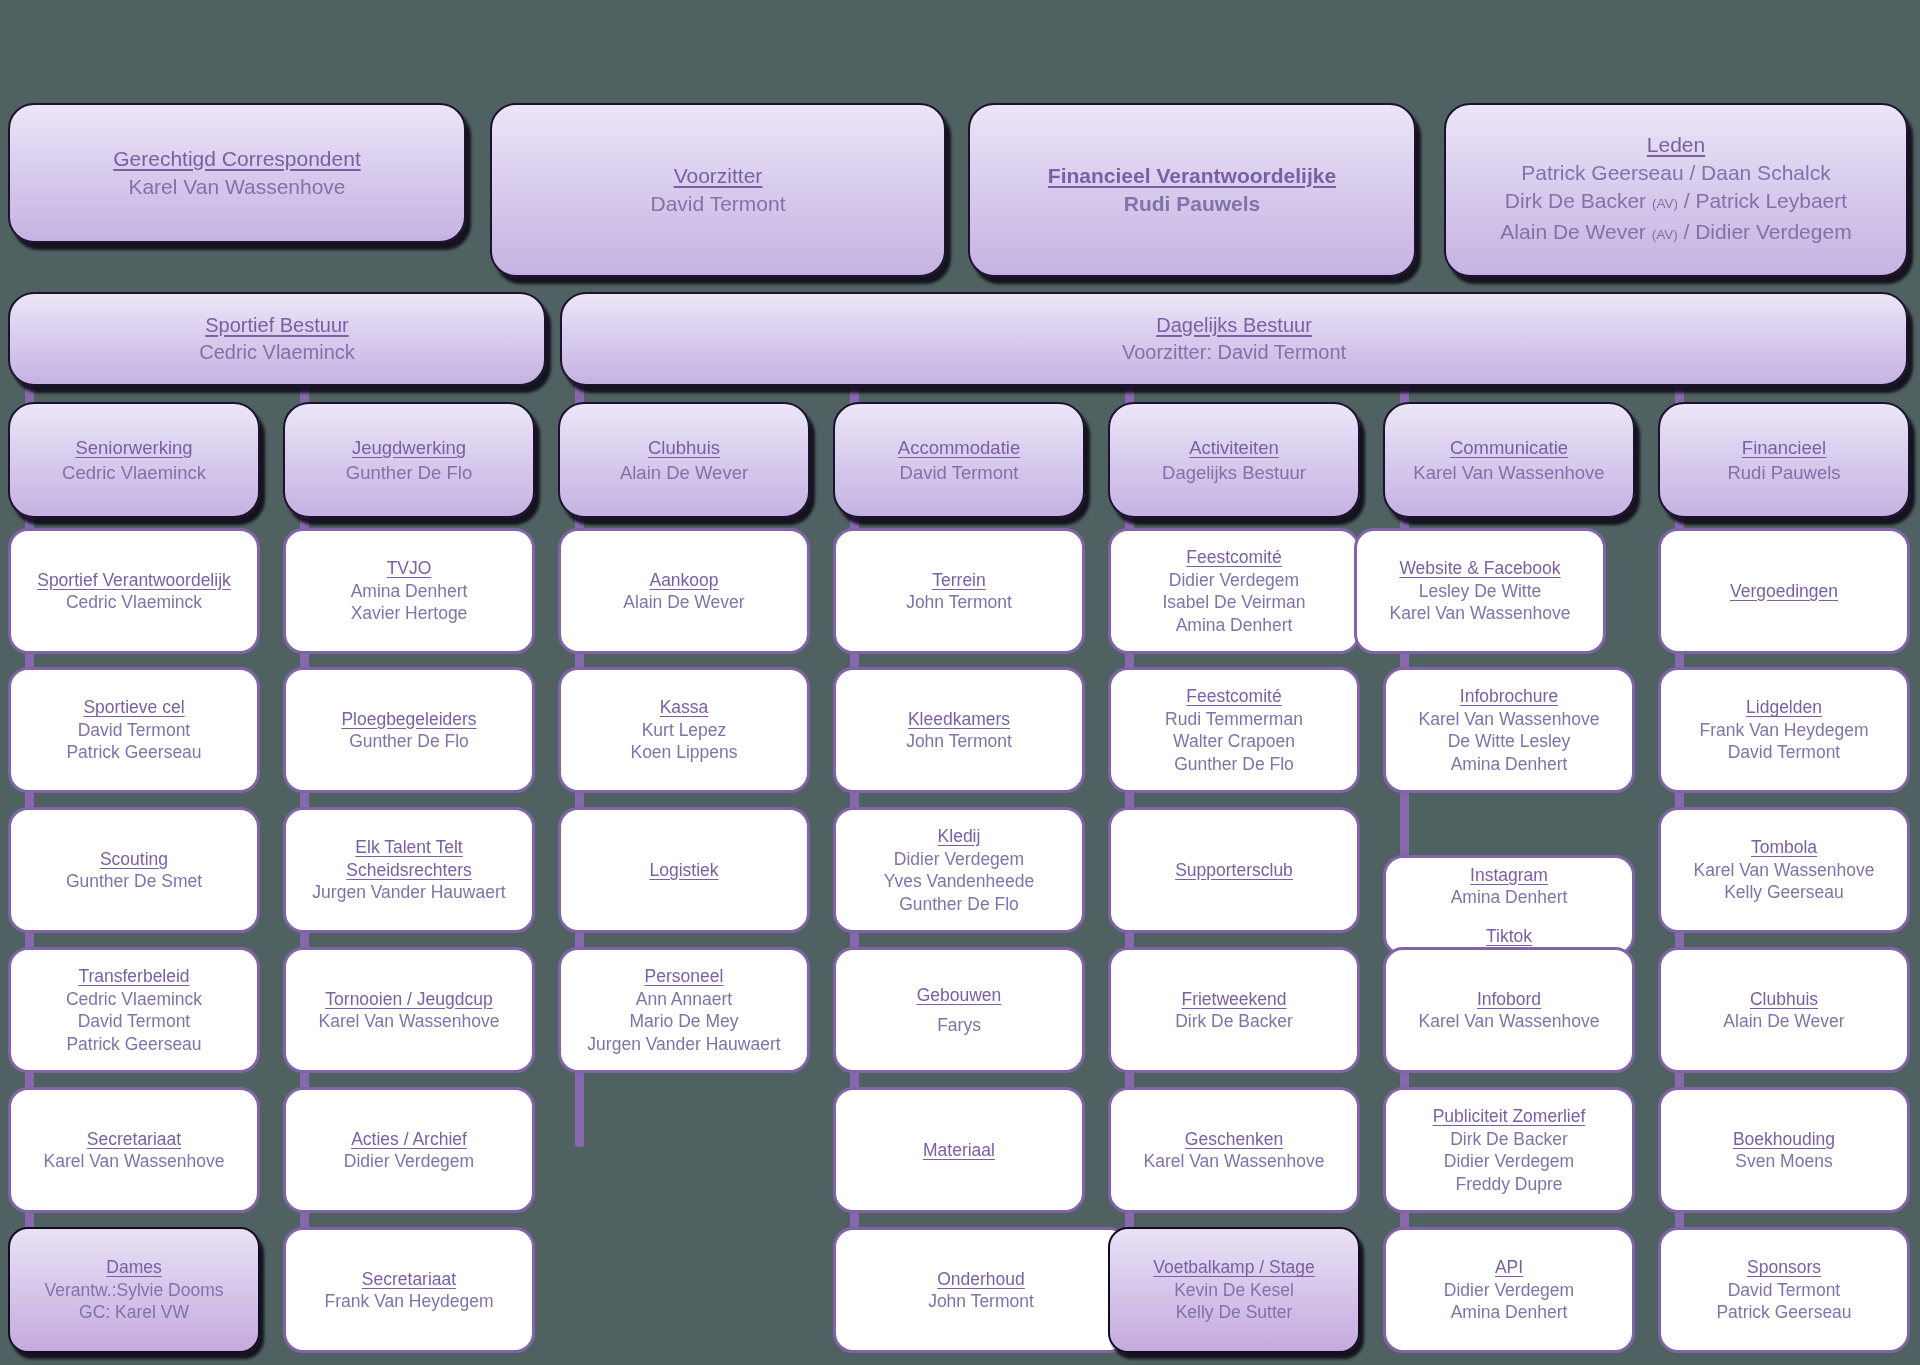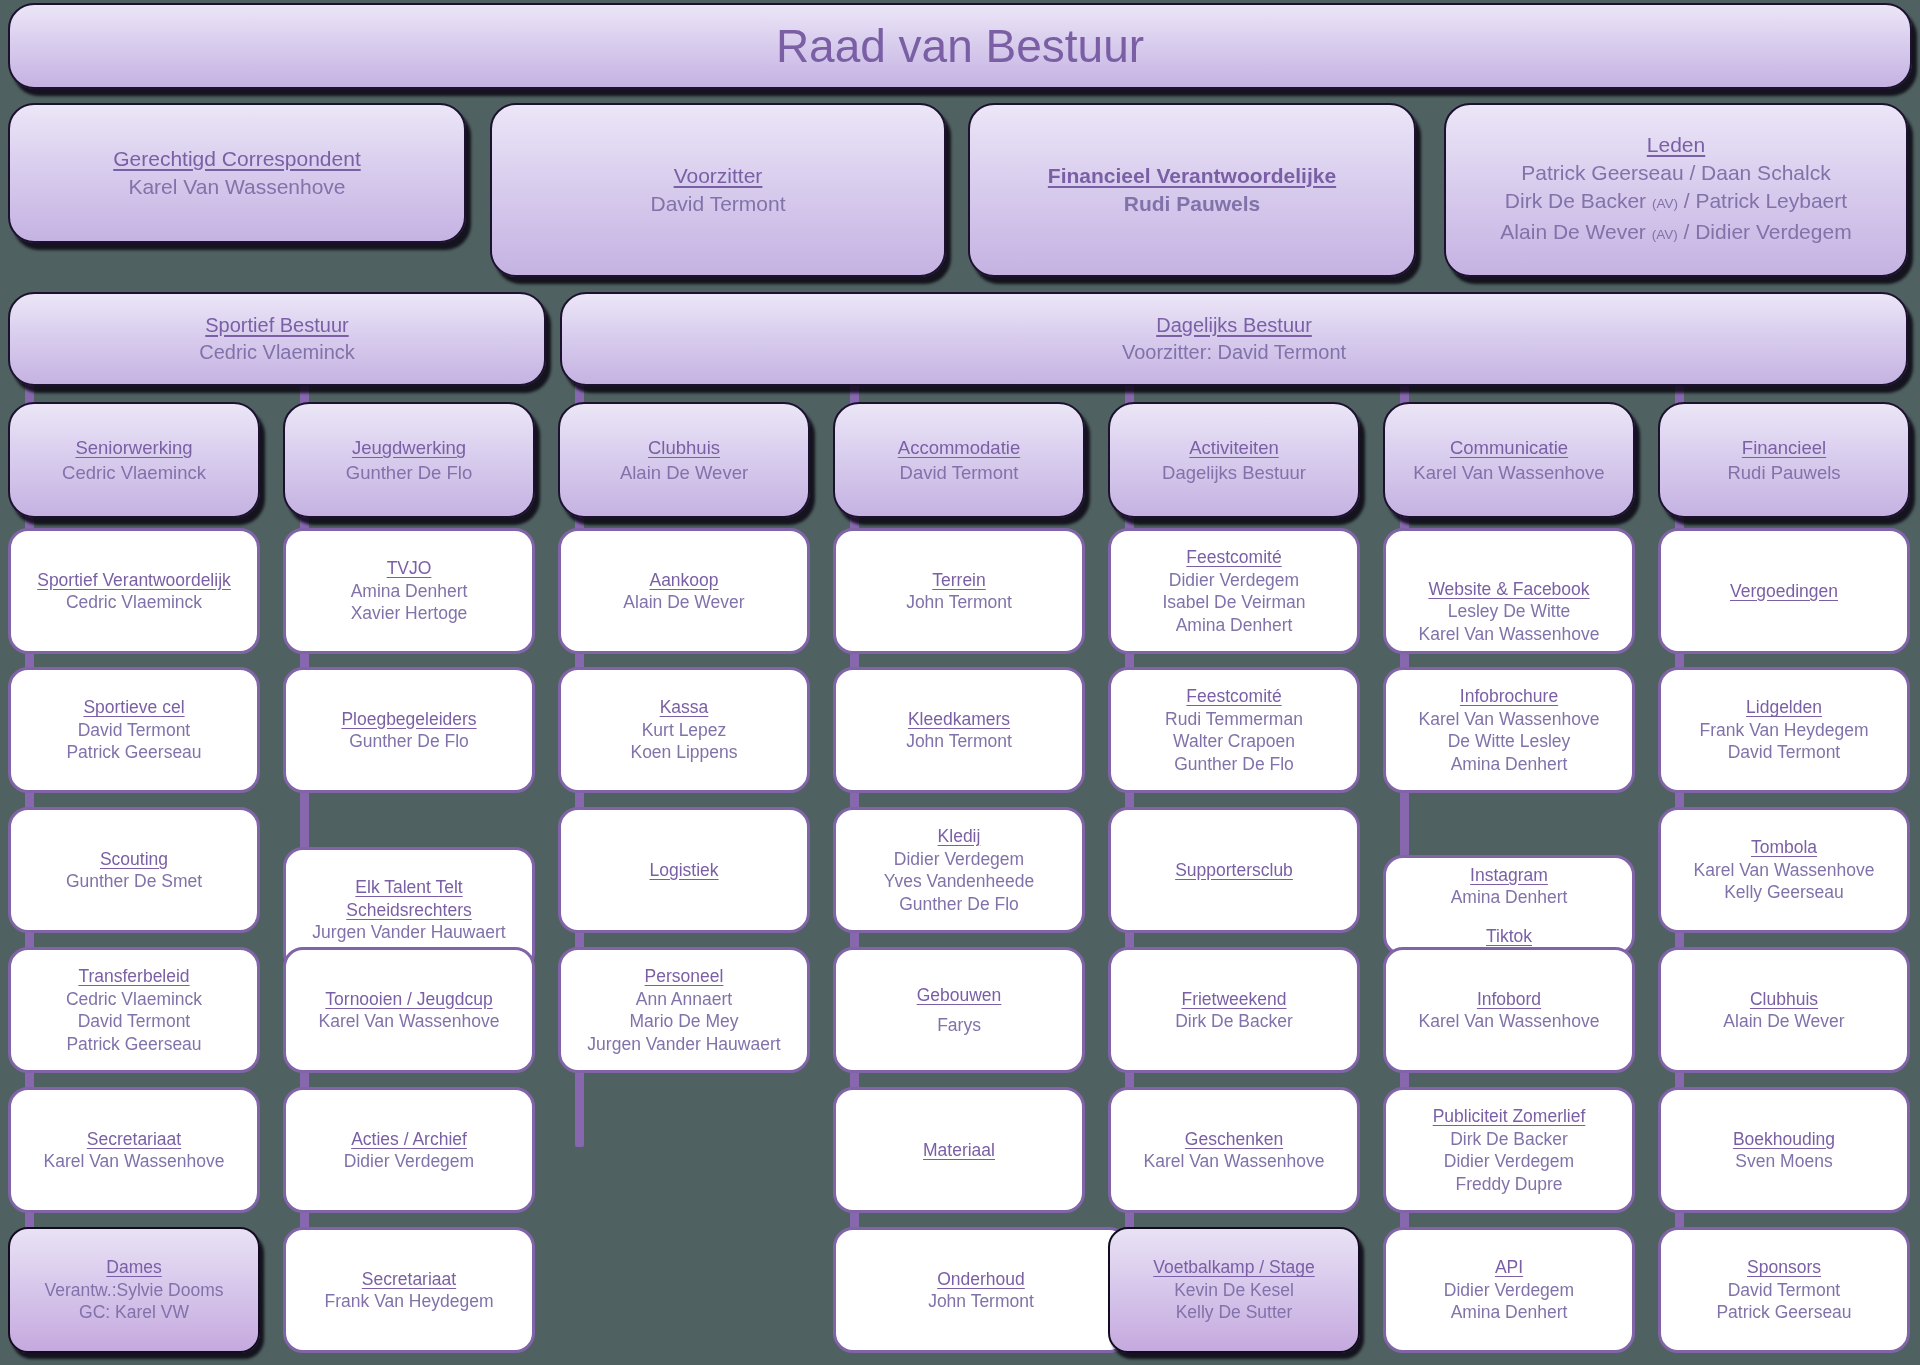--- a/index.html
+++ b/index.html
@@ -48,23 +48,20 @@
     background:linear-gradient(180deg,#e9e2f5 0%,#d8c9ec 45%,#c5a9de 100%);
     border:2.5px solid #130b22;
     box-shadow:4px 6px 3px rgba(7,2,16,.82);
   }
   .conn{position:absolute;background:var(--conn);width:9px;border-radius:2px;z-index:1;}
 </style>
 </head>
 <body>
 
 <div class="canvas" id="canvas">
-  <div class="pbox title-box" id="title-box" style="left:8px;top:3px;width:1904px;height:86px;">
-    <div class="big">Raad van Bestuur</div>
-  </div>
 <div class="pbox board" style="left: 8px; top: 103px; width: 458px; height: 140px;">
       <div class="bt">Gerechtigd Correspondent</div>
       <div class="bn">Karel Van Wassenhove</div>
     </div>
     <div class="pbox board" style="left: 490px; top: 103px; width: 456px; height: 174px;">
       <div class="bt">Voorzitter</div>
       <div class="bn">David Termont</div>
     </div>
     <div class="pbox board" style="left: 968px; top: 103px; width: 448px; height: 174px; font-weight: bold;">
       <div class="bt">Financieel Verantwoordelijke</div>
@@ -126,21 +123,21 @@
     </div>
     <div class="cell" style="left: 283px; top: 528px; width: 252px; height: 126px;">
       <div class="ct">TVJO</div>
       <div class="cn">Amina Denhert</div>
       <div class="cn">Xavier Hertoge</div>
     </div>
     <div class="cell" style="left: 283px; top: 667px; width: 252px; height: 126px;">
       <div class="ct">Ploegbegeleiders</div>
       <div class="cn">Gunther De Flo</div>
     </div>
-    <div class="cell" style="left: 283px; top: 807px; width: 252px; height: 126px; margin-top: 40px;">
+    <div class="cell" style="left: 283px; top: 807px; width: 252px; height: 126px;">
       <div class="ct">Elk Talent Telt</div>
       <div class="ct">Scheidsrechters</div>
       <div class="cn">Jurgen Vander Hauwaert</div>
     </div>
     <div class="cell" style="left: 283px; top: 947px; width: 252px; height: 126px;">
       <div class="ct">Tornooien / Jeugdcup</div>
       <div class="cn">Karel Van Wassenhove</div>
     </div>
     <div class="cell" style="left: 283px; top: 1087px; width: 252px; height: 126px;">
       <div class="ct">Acties / Archief</div>
@@ -238,21 +235,21 @@
       <div class="ct">Voetbalkamp / Stage</div>
       <div class="cn">Kevin De Kesel</div>
       <div class="cn">Kelly De Sutter</div>
     </div>
     <div class="conn" style="left: 1400px; top: 384px; width: 9px; height: 22px;"></div>
     <div class="conn" style="left: 1400px; top: 460px; width: 9px; height: 827px;"></div>
     <div class="pbox hdr" style="left: 1383px; top: 402px; width: 252px; height: 116px;">
       <div class="bt">Communicatie</div>
       <div class="bn">Karel Van Wassenhove</div>
     </div>
-    <div class="cell" style="left: 1383px; top: 528px; width: 252px; height: 126px; justify-content: flex-end;">
+    <div class="cell" style="left: 1354px; top: 528px; width: 252px; height: 126px;">
       <div class="ct">Website &amp; Facebook</div>
       <div class="cn">Lesley De Witte</div>
       <div class="cn">Karel Van Wassenhove</div>
     </div>
     <div class="cell" style="left: 1383px; top: 667px; width: 252px; height: 126px;">
       <div class="ct">Infobrochure</div>
       <div class="cn">Karel Van Wassenhove</div>
       <div class="cn">De Witte Lesley</div>
       <div class="cn">Amina Denhert</div>
     </div>

